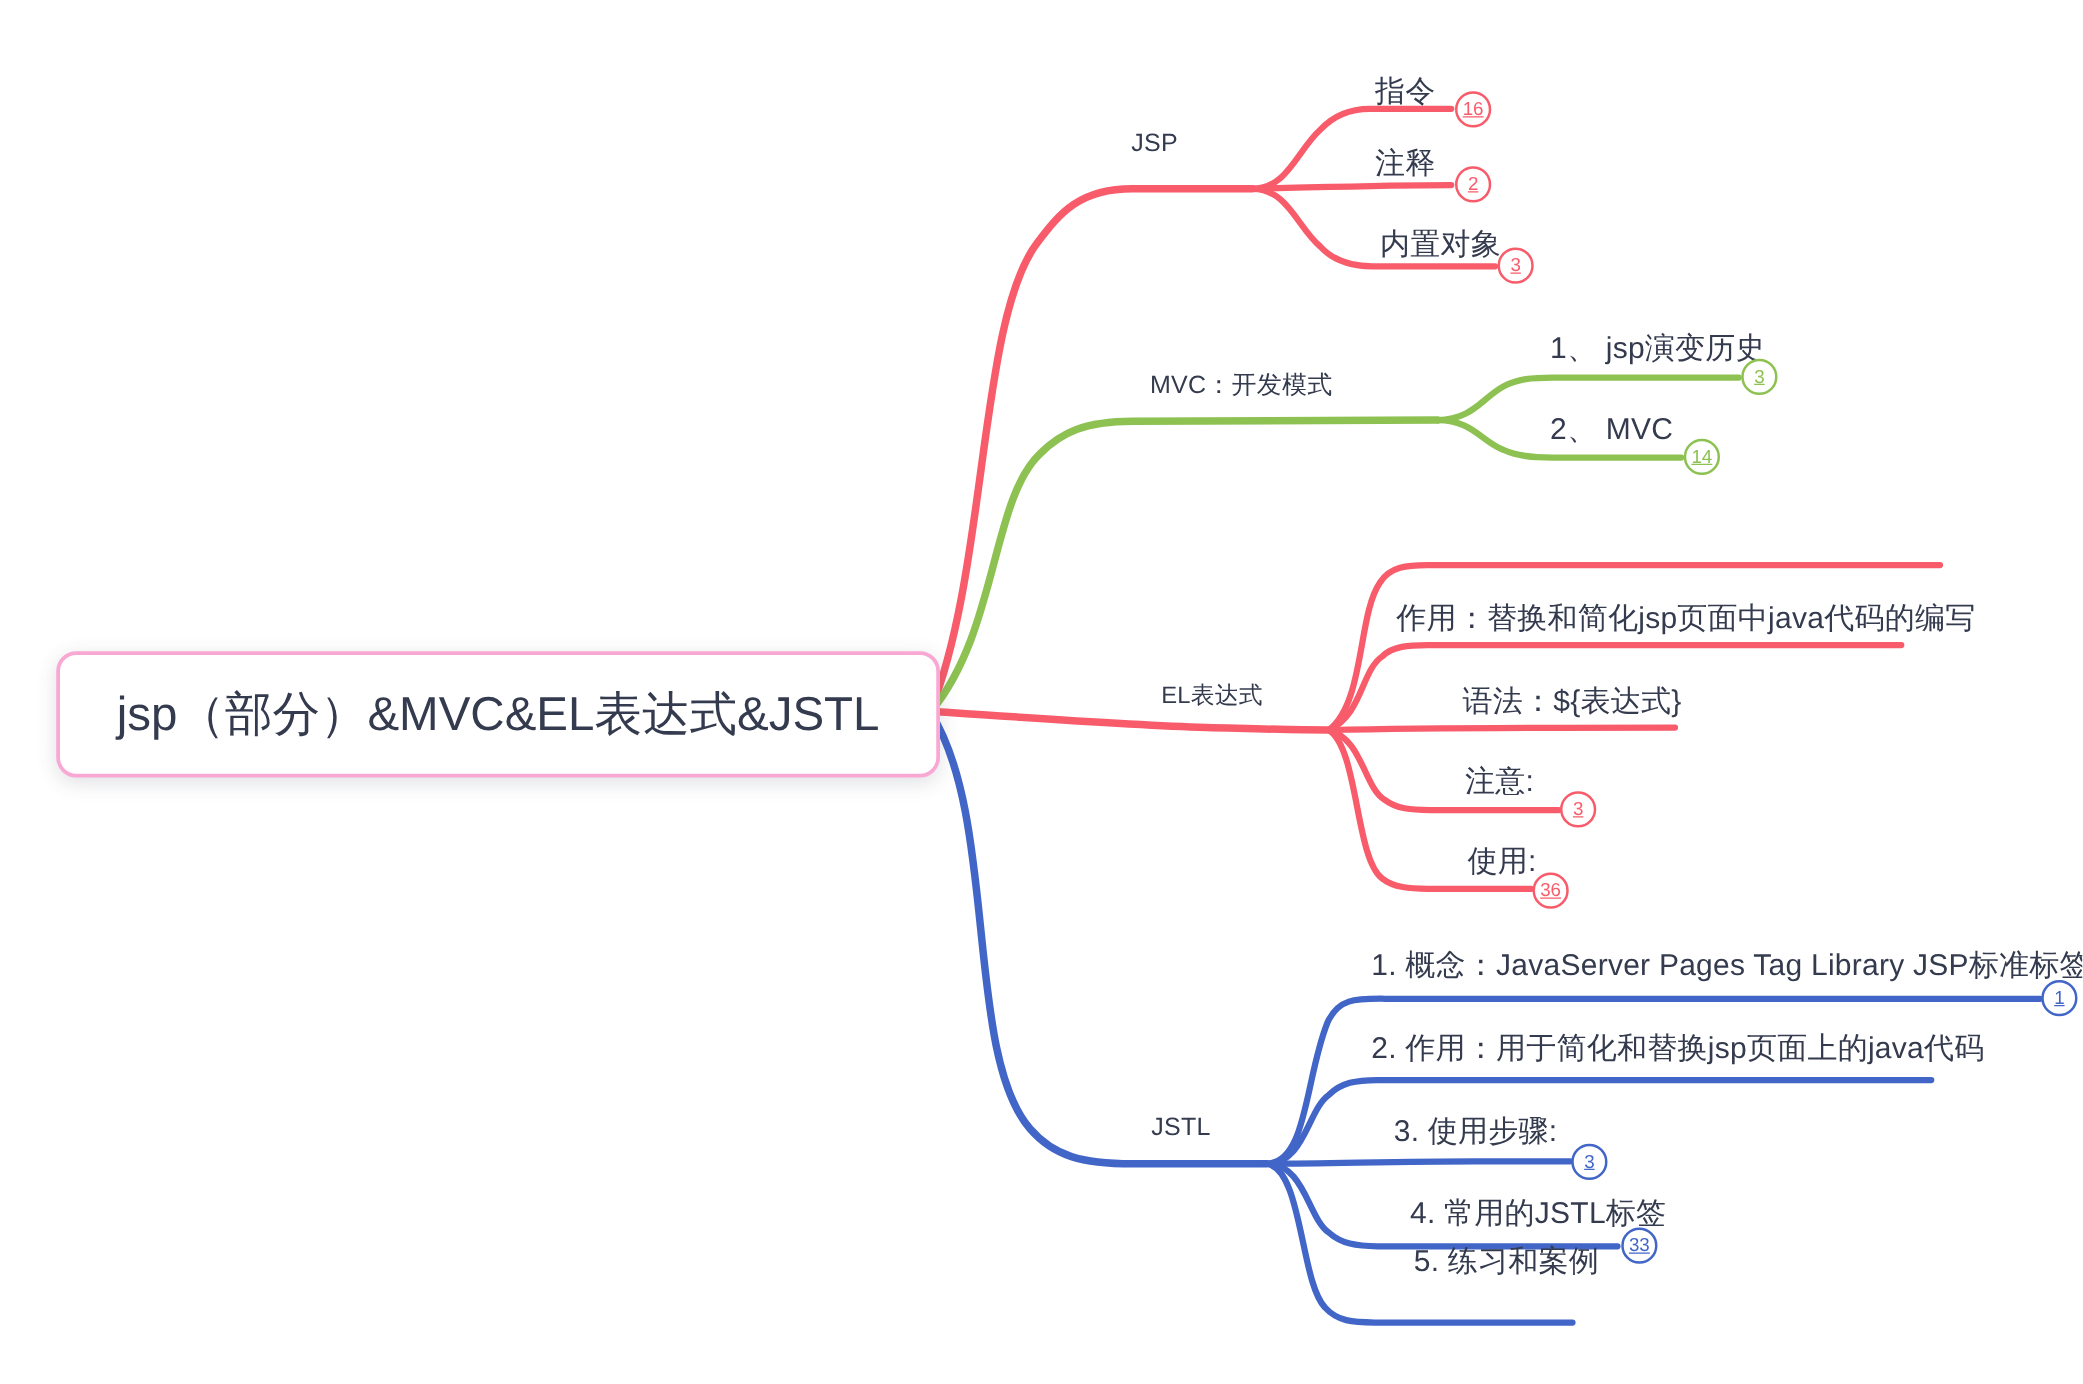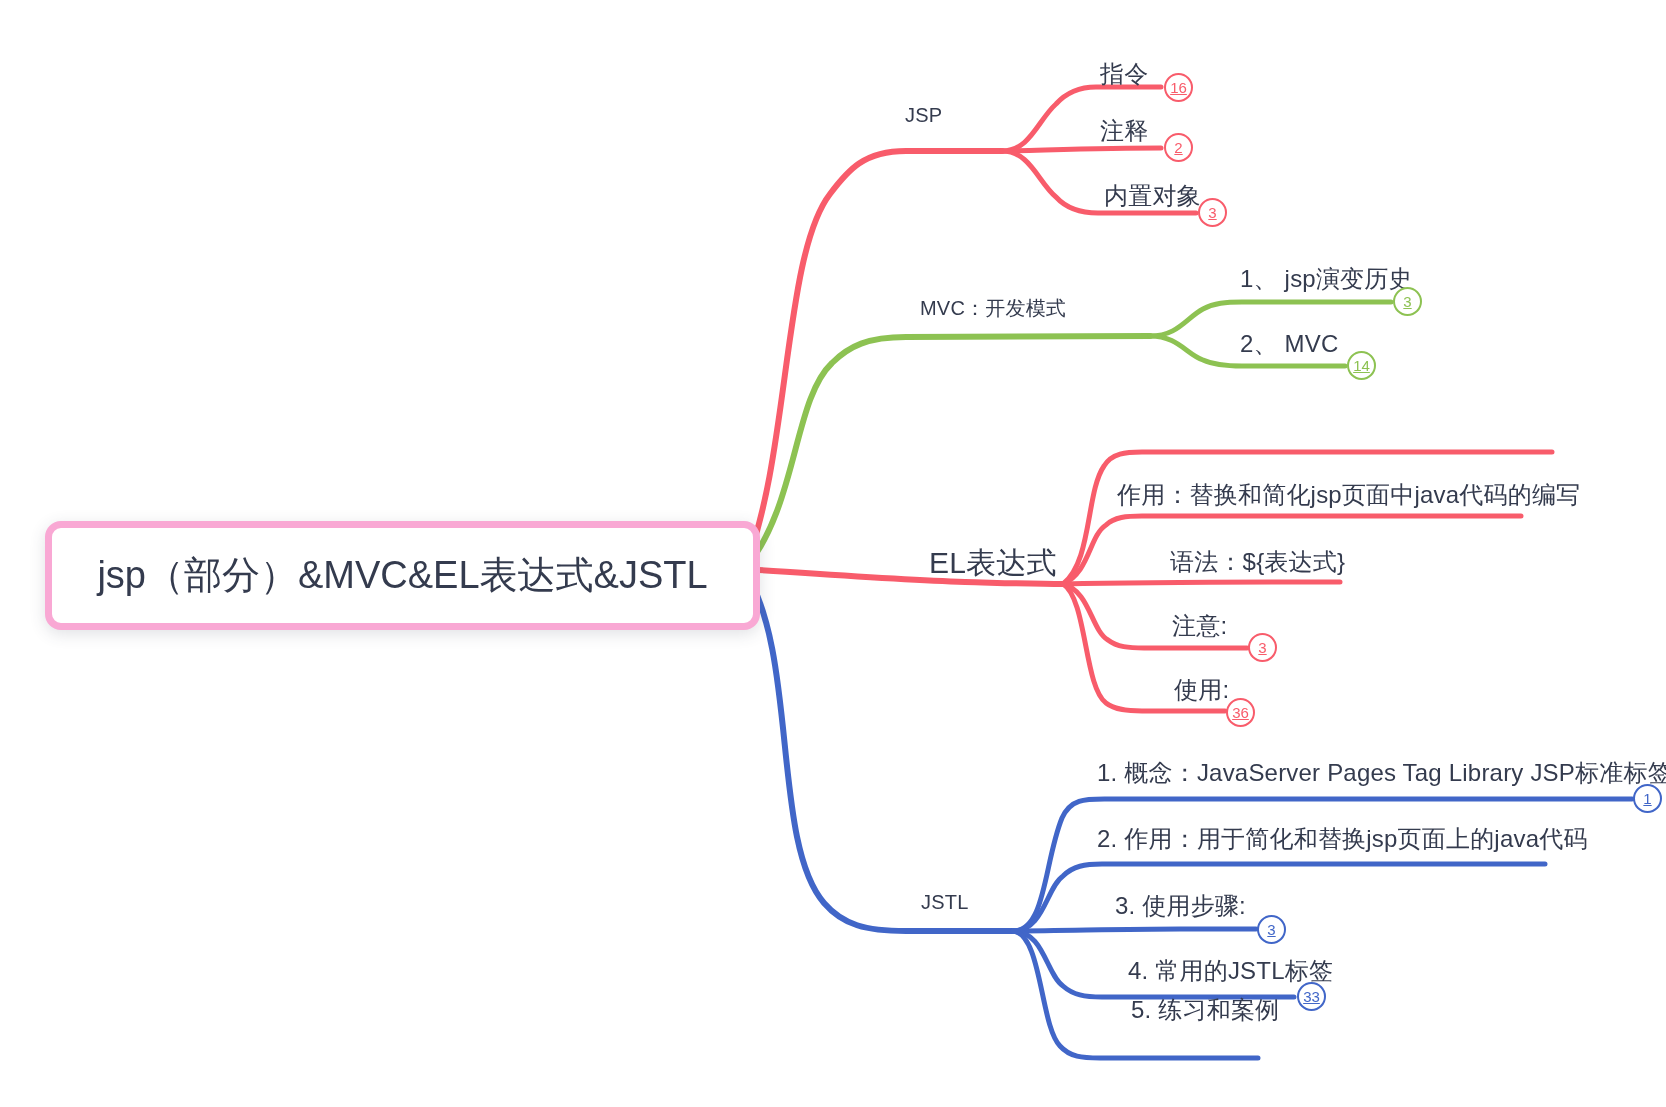--- a/index.html
+++ b/index.html
@@ -12,25 +12,25 @@
   .stroke-red{stroke:var(--c-red);}
   .stroke-green{stroke:var(--c-green);}
   .stroke-blue{stroke:var(--c-blue);}
   .w6{stroke-width:6px;}
   .w5{stroke-width:5px;}
   .label{
     position:absolute;color:var(--c-text);white-space:nowrap;line-height:1.15;
     letter-spacing:0.2px;
   }
   .f28{font-size:20px;}
-  .f27{font-size:30px;}
+  .f27{font-size:19px;}
   .f24{font-size:24px;}
   .root-topic{
     position:absolute;left:45px;top:521px;width:701px;height:95px;
-    background:#ffffff;border:7px solid #f9a8d4;border-radius:16px;
+    background:#ffffff;border:3px solid #f9a8d4;border-radius:16px;
     box-shadow:0 4px 16px rgba(60,70,90,0.16);
     display:flex;align-items:center;justify-content:center;
     font-size:38px;color:var(--c-text);white-space:nowrap;
   }
   .badge{
     position:absolute;width:29px;height:29px;border-radius:50%;
     background:#ffffff;box-sizing:border-box;border:2px solid;
     display:flex;align-items:center;justify-content:center;
     font-size:15px;line-height:1;text-decoration:underline;
   }

